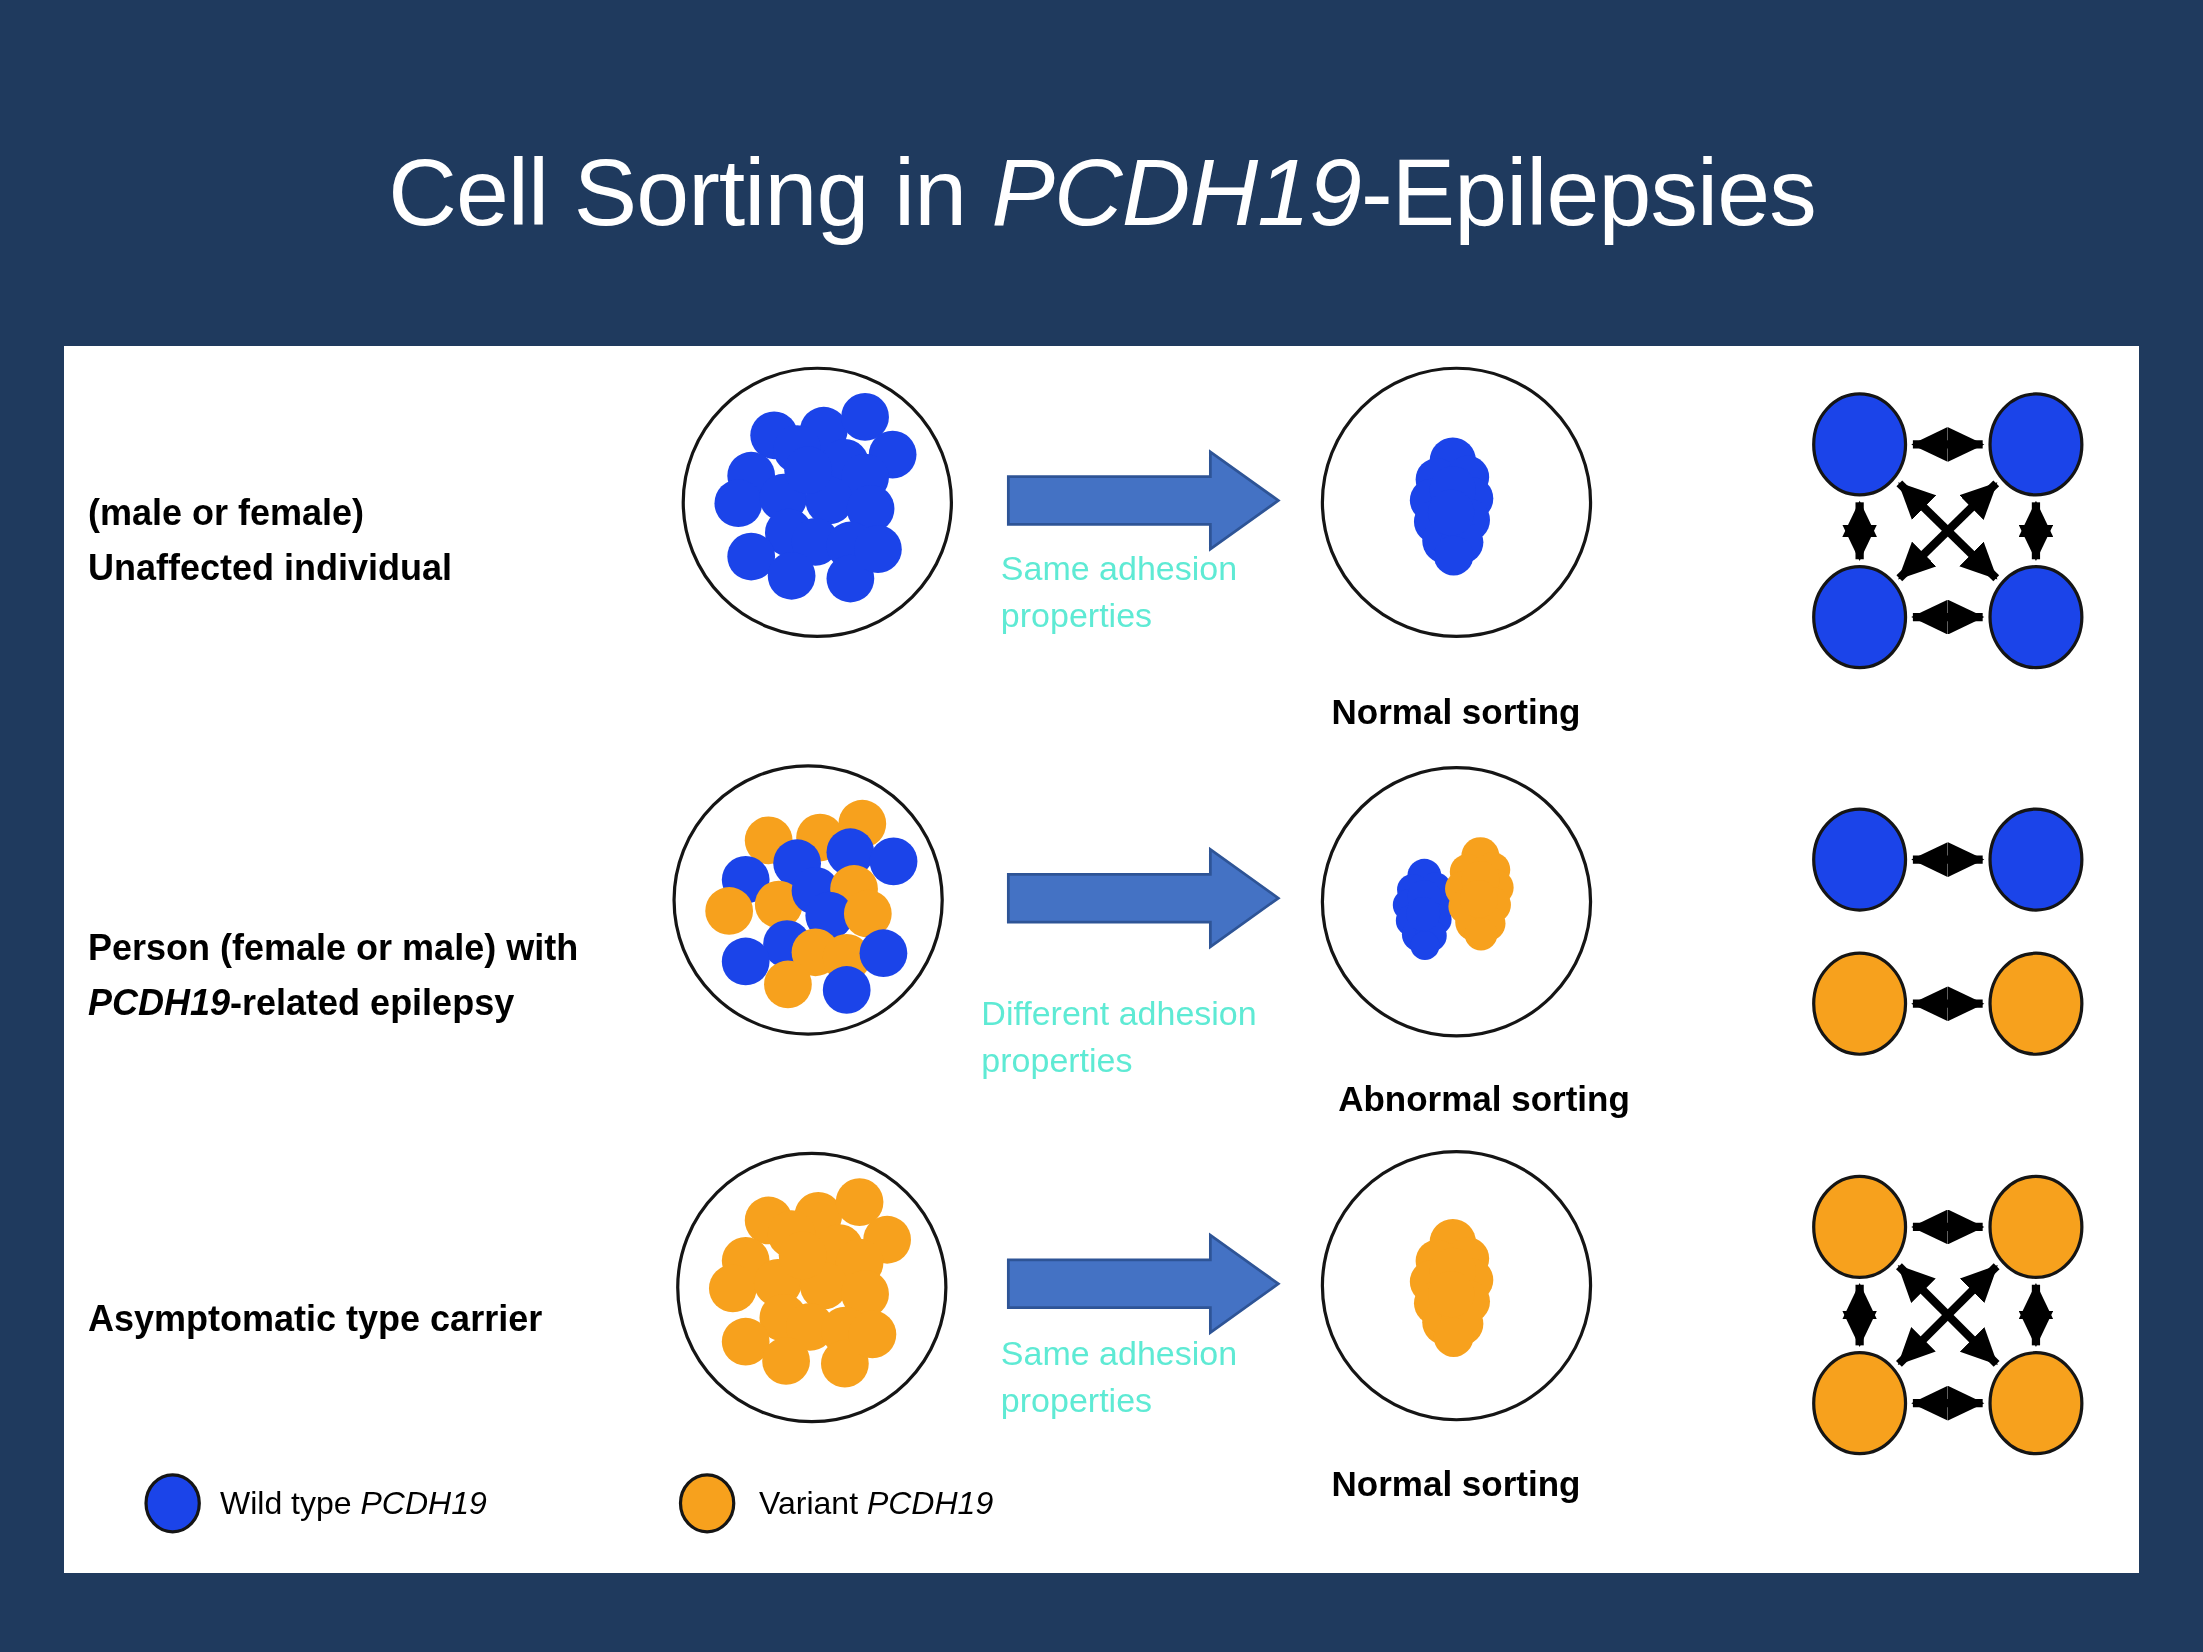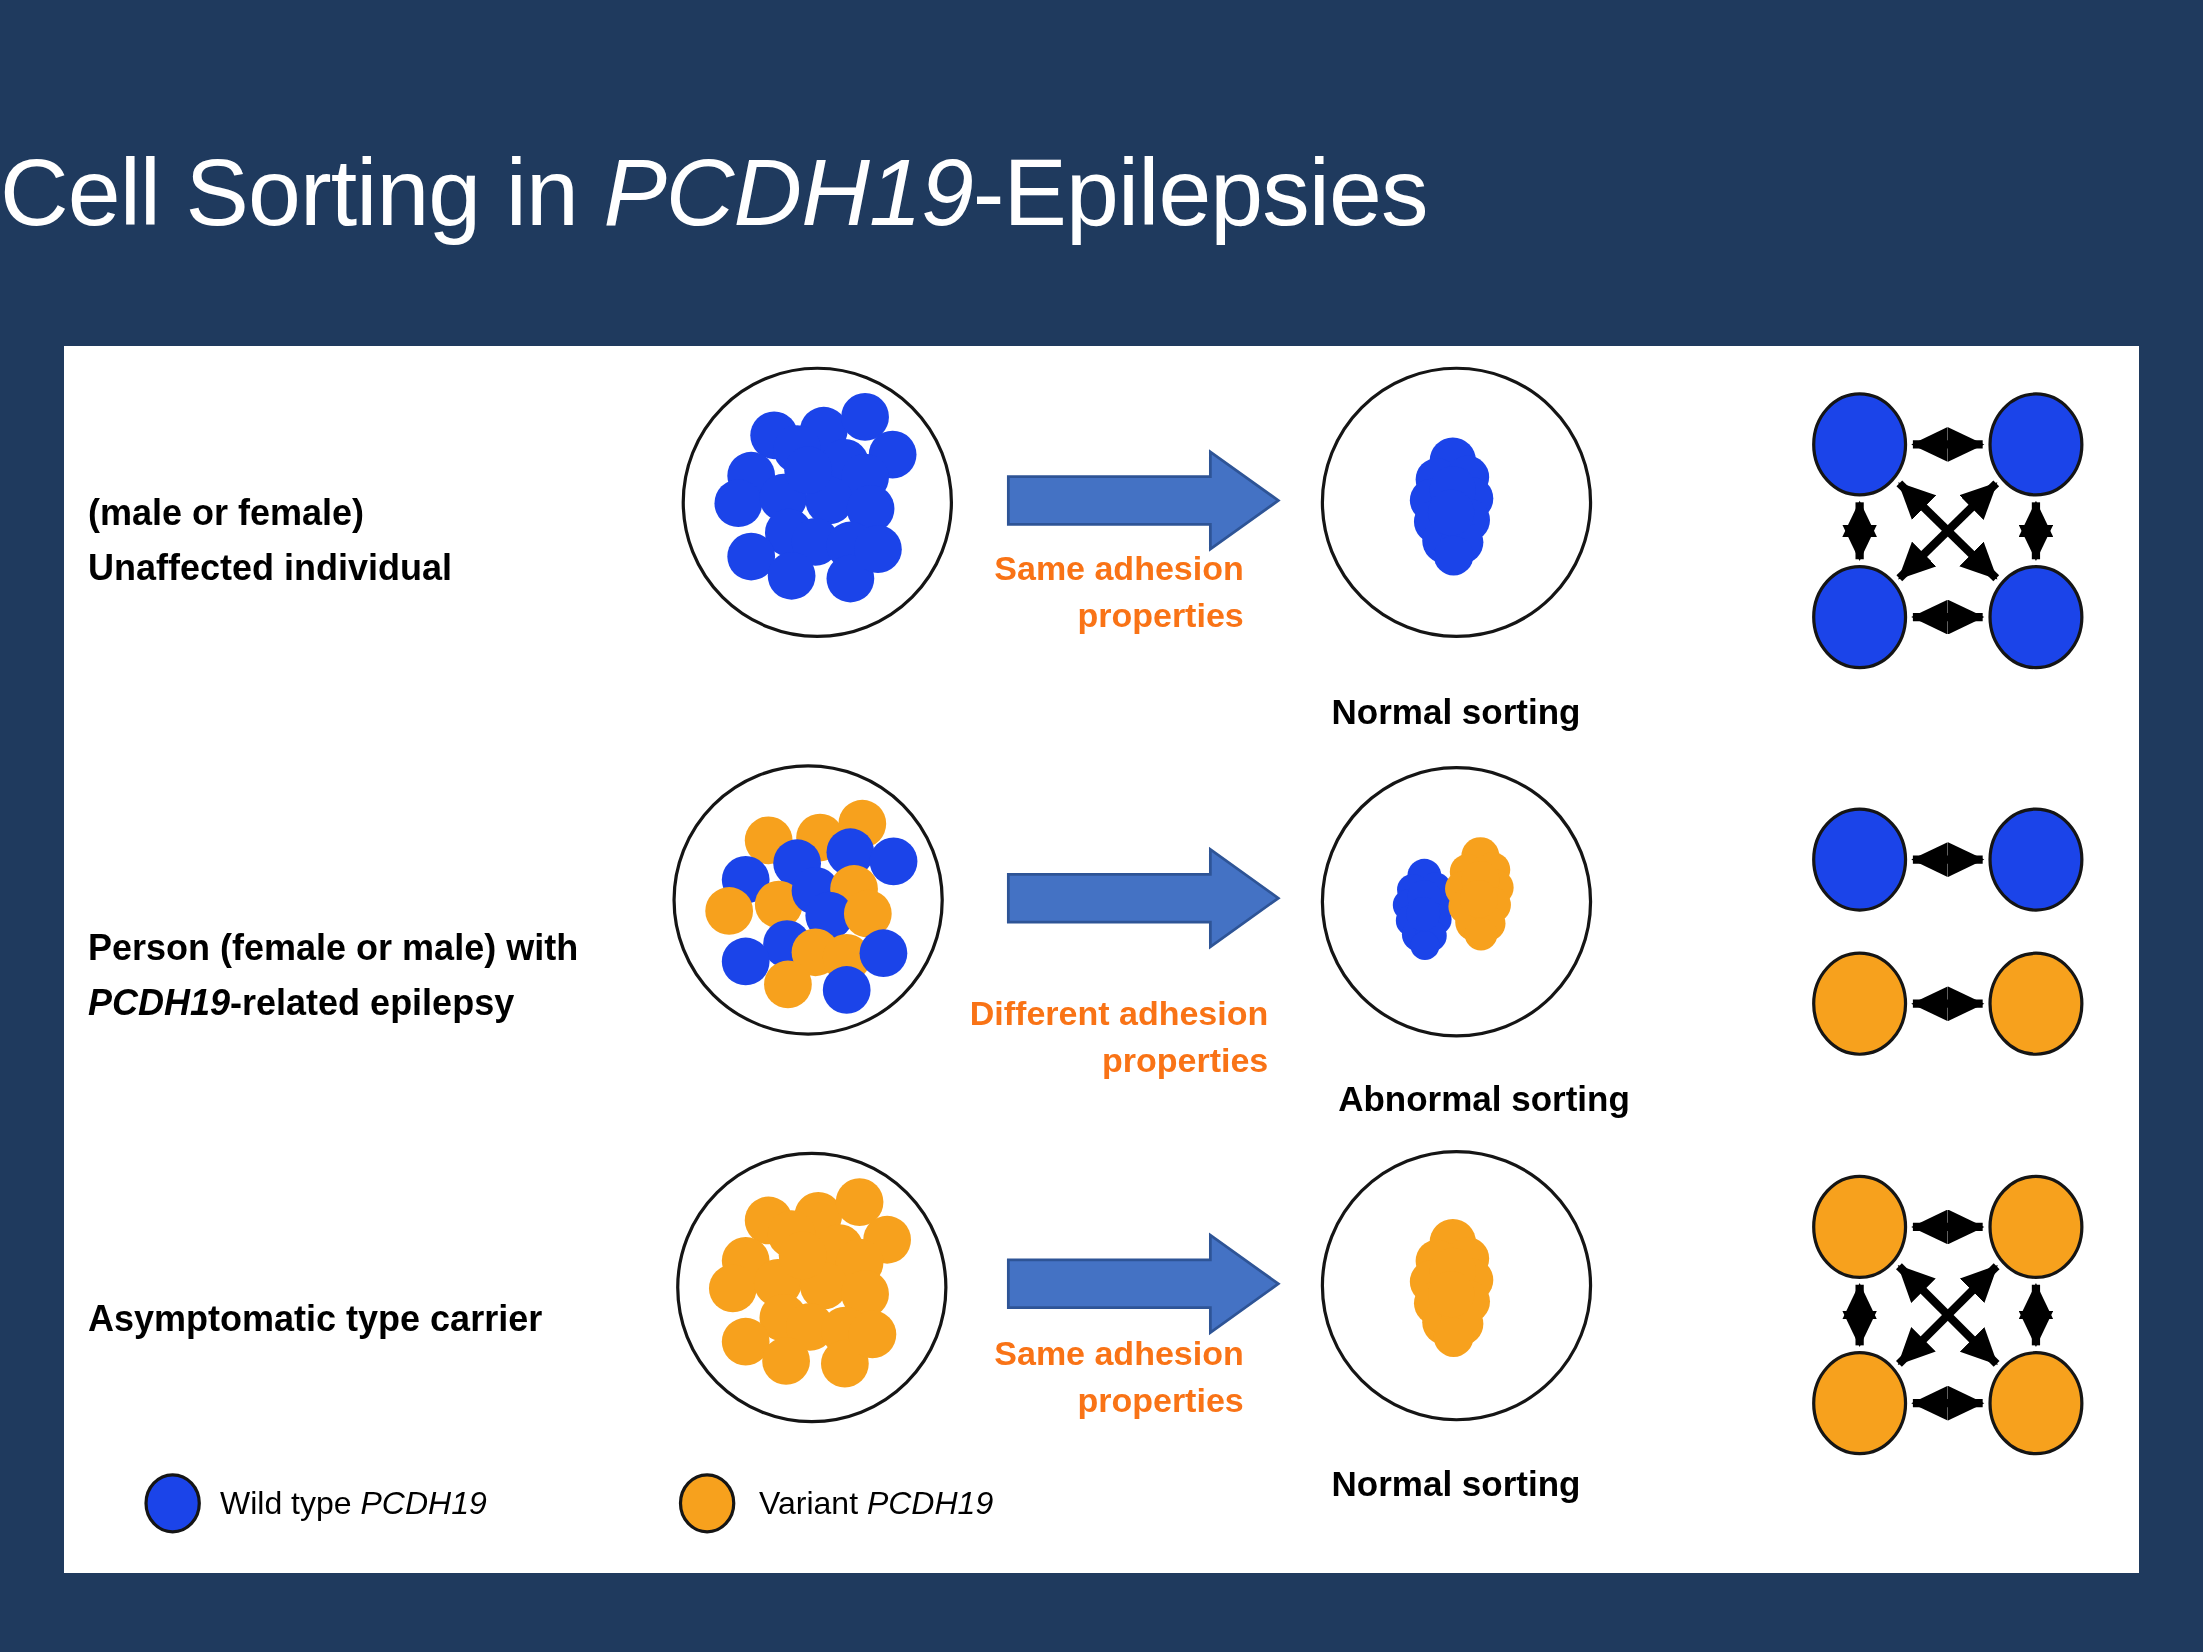--- a/index.html
+++ b/index.html
@@ -2,37 +2,37 @@
 <html style="font-size:14.7px"><head>
 <meta charset="utf-8">
 <style>
   html,body{margin:0;padding:0;}
   .stage{
     position:relative;width:2204px;height:1653px;overflow:hidden;
     background:var(--bg,#1f3a5e);
     font-family:"Liberation Sans", sans-serif;
   }
   .title{
-    position:absolute;left:0;top:138px;width:2204px;
+    position:absolute;left:0;top:138px;width:2204px;text-align:center;
     color:#ffffff;font-size:95px;font-weight:400;letter-spacing:-0.9px;
     white-space:nowrap;
   }
   .it{font-style:italic;}
   .panel{
     position:absolute;left:64px;top:346px;width:2075px;height:1227px;
     background:var(--panel,#ffffff);
   }
   svg.diagram{position:absolute;left:0;top:0;width:2204px;height:1653px;}
   .rlabel{
     position:absolute;color:#000;font-weight:700;font-size:36px;line-height:55px;
     white-space:nowrap;
   }
   .caption{
-    position:absolute;color:#f97316;font-weight:700;font-size:34px;line-height:47px;
-    text-align:right;transform:translateX(-50%);white-space:nowrap;
+    position:absolute;color:#5eead4;font-weight:400;font-size:34px;line-height:47px;
+    text-align:left;transform:translateX(-50%);white-space:nowrap;
   }
   .sortlbl{
     position:absolute;color:#000;font-weight:700;font-size:35px;line-height:40px;
     transform:translateX(-50%);white-space:nowrap;margin-top:36px;
   }
   .legend-label{
     position:absolute;color:#000;font-size:32px;line-height:48px;white-space:nowrap;
   }
 </style>
 </head>

